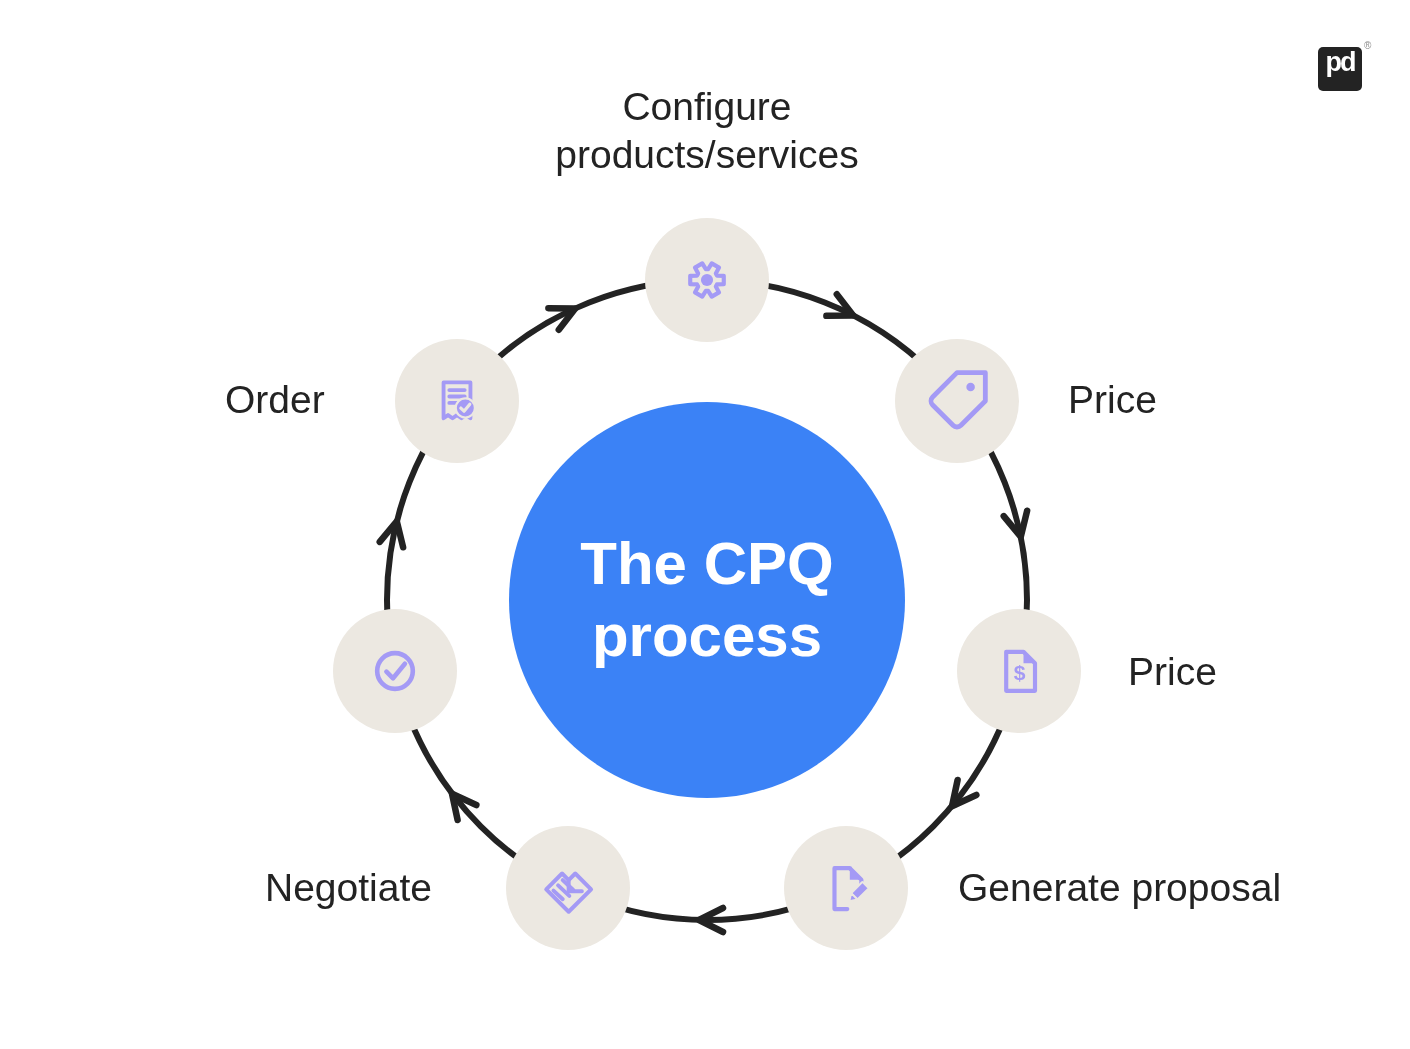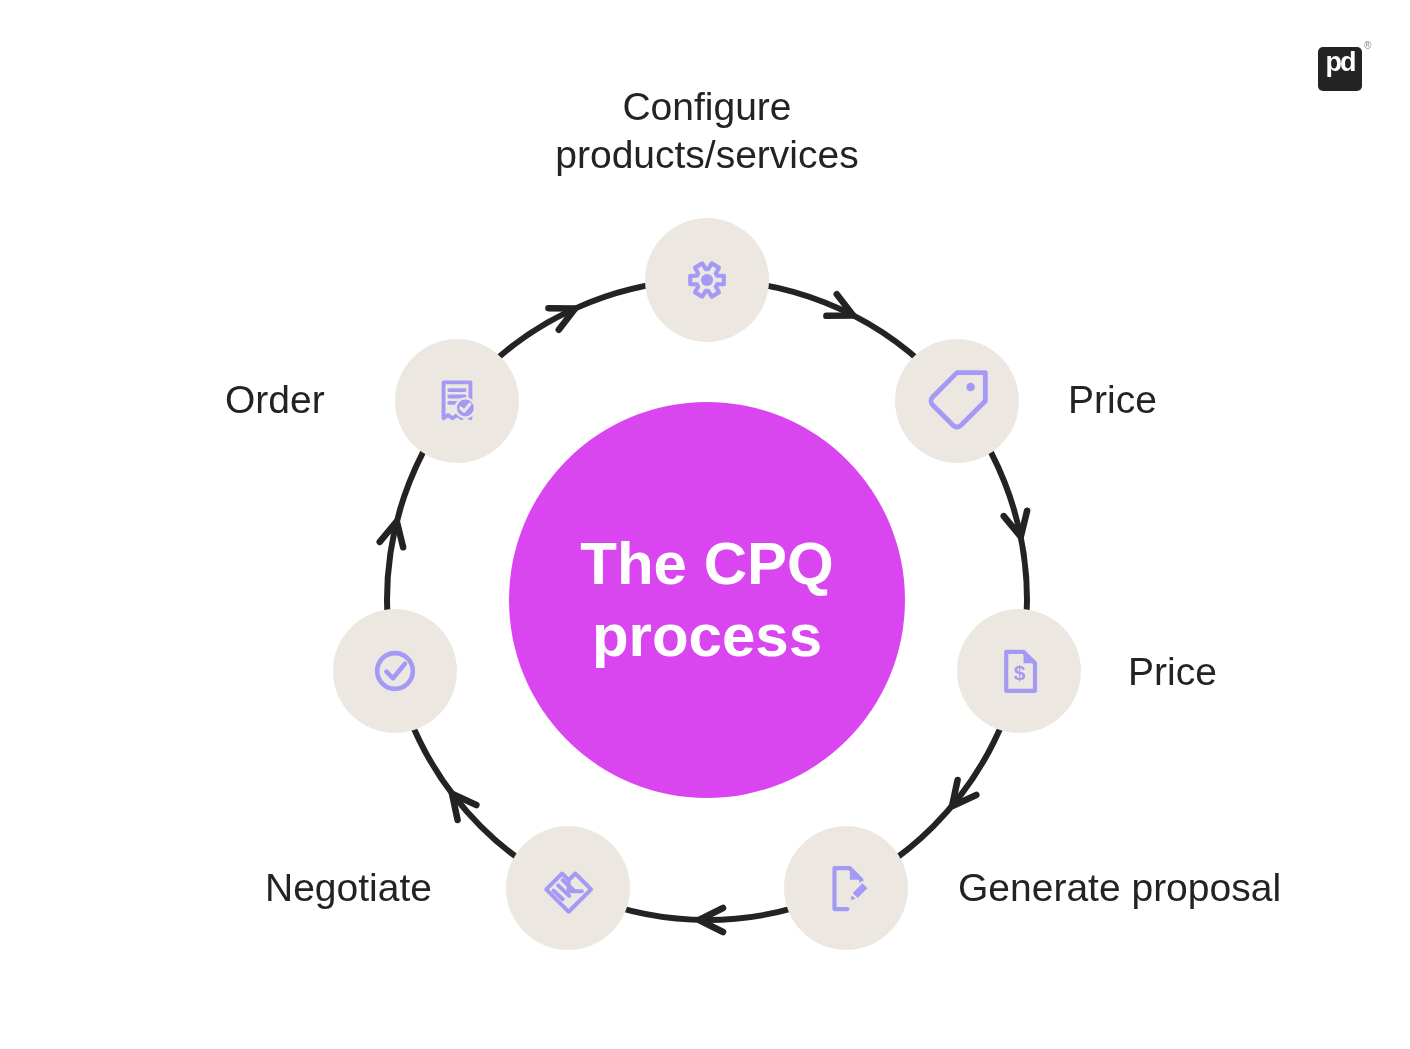--- a/index.html
+++ b/index.html
@@ -16,21 +16,21 @@
   .node-0 { left:645px;  top:218px; }
   .node-1 { left:895px;  top:339px; }
   .node-2 { left:957px;  top:609px; }
   .node-3 { left:784px;  top:826px; }
   .node-4 { left:506px;  top:826px; }
   .node-5 { left:333px;  top:609px; }
   .node-6 { left:395px;  top:339px; }
 
   .center-circle {
     position:absolute; left:509px; top:402px; width:396px; height:396px;
-    border-radius:50%; background:#d946ef;
+    border-radius:50%; background:#3b82f6;
     display:flex; align-items:center; justify-content:center;
   }
   .center-title {
     width:330px; text-align:center; color:#ffffff;
     font-size:60px; font-weight:700; line-height:1.2; letter-spacing:0px;
   }
 
   .label {
     position:absolute; font-size:39px; font-weight:400; color:#232323;
     line-height:1.15; white-space:normal;

